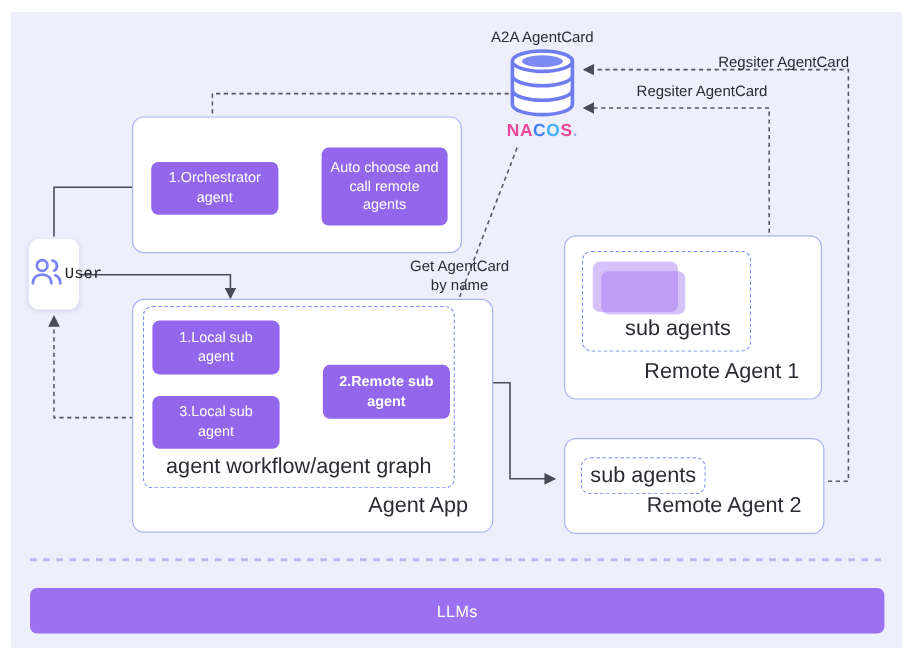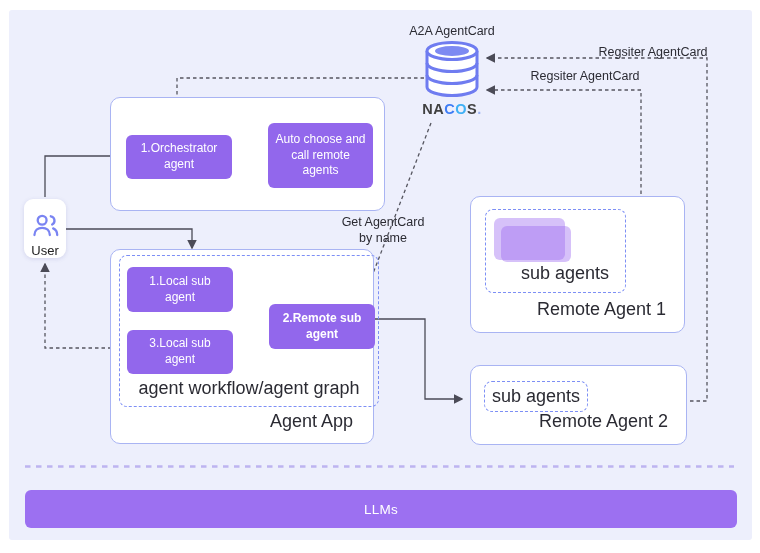--- a/index.html
+++ b/index.html
@@ -11,27 +11,27 @@
   .node-layer{position:absolute;left:0;top:0;width:760px;height:553px;z-index:3;}
 
   .panel{position:absolute;background:#ffffff;border:1.5px solid var(--border,#a9b4f3);border-radius:10px;box-sizing:border-box;}
   .agent-box{position:absolute;background:var(--accent,#9267ec);border-radius:6px;color:#fff;
     display:flex;align-items:center;justify-content:center;text-align:center;
     font-size:12px;line-height:1.3;box-sizing:border-box;padding:2px 6px;}
   .dashed-box{position:absolute;border:1.6px dashed var(--dash-border,#7d8ff5);border-radius:8px;box-sizing:border-box;}
   .lbl{position:absolute;color:#2b2b33;font-size:12.5px;text-align:center;line-height:1.25;white-space:nowrap;}
   .corner-lbl{position:absolute;color:#2b2b33;font-size:18px;white-space:nowrap;}
   .user-card{position:absolute;background:#fff;border-radius:9px;box-shadow:0 1px 4px rgba(90,90,160,0.18);
-    display:flex;flex-direction:column;align-items:center;justify-content:flex-end;gap:1px;box-sizing:border-box;}
+    display:flex;flex-direction:row;align-items:center;justify-content:flex-start;gap:1px;box-sizing:border-box;font-family:Liberation Mono, monospace;}
   .user-card .u-label{font-size:13px;color:#222;}
   .stack-rect{position:absolute;border-radius:6px;background:var(--stack,rgba(158,108,240,0.42));}
   .llms-bar{position:absolute;background:var(--llms,#9c70f1);border-radius:6px;color:#fff;
     display:flex;align-items:center;justify-content:center;font-size:13.5px;letter-spacing:.3px;}
   .nacos{font-weight:700;font-size:14.5px;letter-spacing:.5px;text-align:center;white-space:nowrap;}
-  .nacos .dk{color:#404040;} .nacos .c1{color:#3f7df5;} .nacos .c2{color:#3fb0f5;} .nacos .dot{color:#9fb4f3;}
+  .nacos .dk{color:#ec4899;} .nacos .c1{color:#3f7df5;} .nacos .c2{color:#3fb0f5;} .nacos .dot{color:#9fb4f3;}
 </style>
 </head>
 <body>
 
 <div class="stage">
   <div class="canvas"></div>
 
   <svg class="wires" viewBox="0 0 760 553">
     <defs>
       <marker id="arr" viewBox="0 0 10 10" refX="8.5" refY="5" markerWidth="7.5" markerHeight="7.5" orient="auto-start-reverse">
@@ -88,21 +88,21 @@
         <svg width="29" height="25" viewBox="0 0 30 26" fill="none" stroke="#7a84f2" stroke-width="2.4" stroke-linecap="round">
           <circle cx="11.5" cy="7.5" r="4.6"></circle>
           <path d="M3.5,23 c0,-5 3.6,-7.6 8,-7.6 c4.4,0 8,2.6 8,7.6"></path>
           <path d="M20.5,3.4 a4.6,4.6 0 0 1 1.4,8.6"></path>
           <path d="M23,16 c2.6,1.1 4.2,3.4 4.2,7"></path>
         </svg>
       </span>
       <span class="u-label">User</span>
     </div>
 
-    <div class="panel" style="left:110px;top:249px;width:264px;height:195px;">
+    <div class="panel" style="left:110px;top:249px;width:301px;height:195px;">
       <div class="dashed-box" style="left:8px;top:5px;width:260px;height:152px;">
         <div class="agent-box" style="left:7px;top:11px;width:106px;height:45px;">1.Local sub agent</div>
         <div class="agent-box" style="left:149px;top:48px;width:106px;height:45px;font-weight:bold;">2.Remote sub agent</div>
         <div class="agent-box" style="left:7px;top:74px;width:106px;height:44px;">3.Local sub agent</div>
         <div class="corner-lbl" style="left:0;right:0;bottom:7px;text-align:center;">agent workflow/agent graph</div>
       </div>
       <div class="corner-lbl" style="right:20px;bottom:11px;">Agent App</div>
     </div>
 
     <div class="panel" style="left:470px;top:196px;width:215px;height:137px;">

